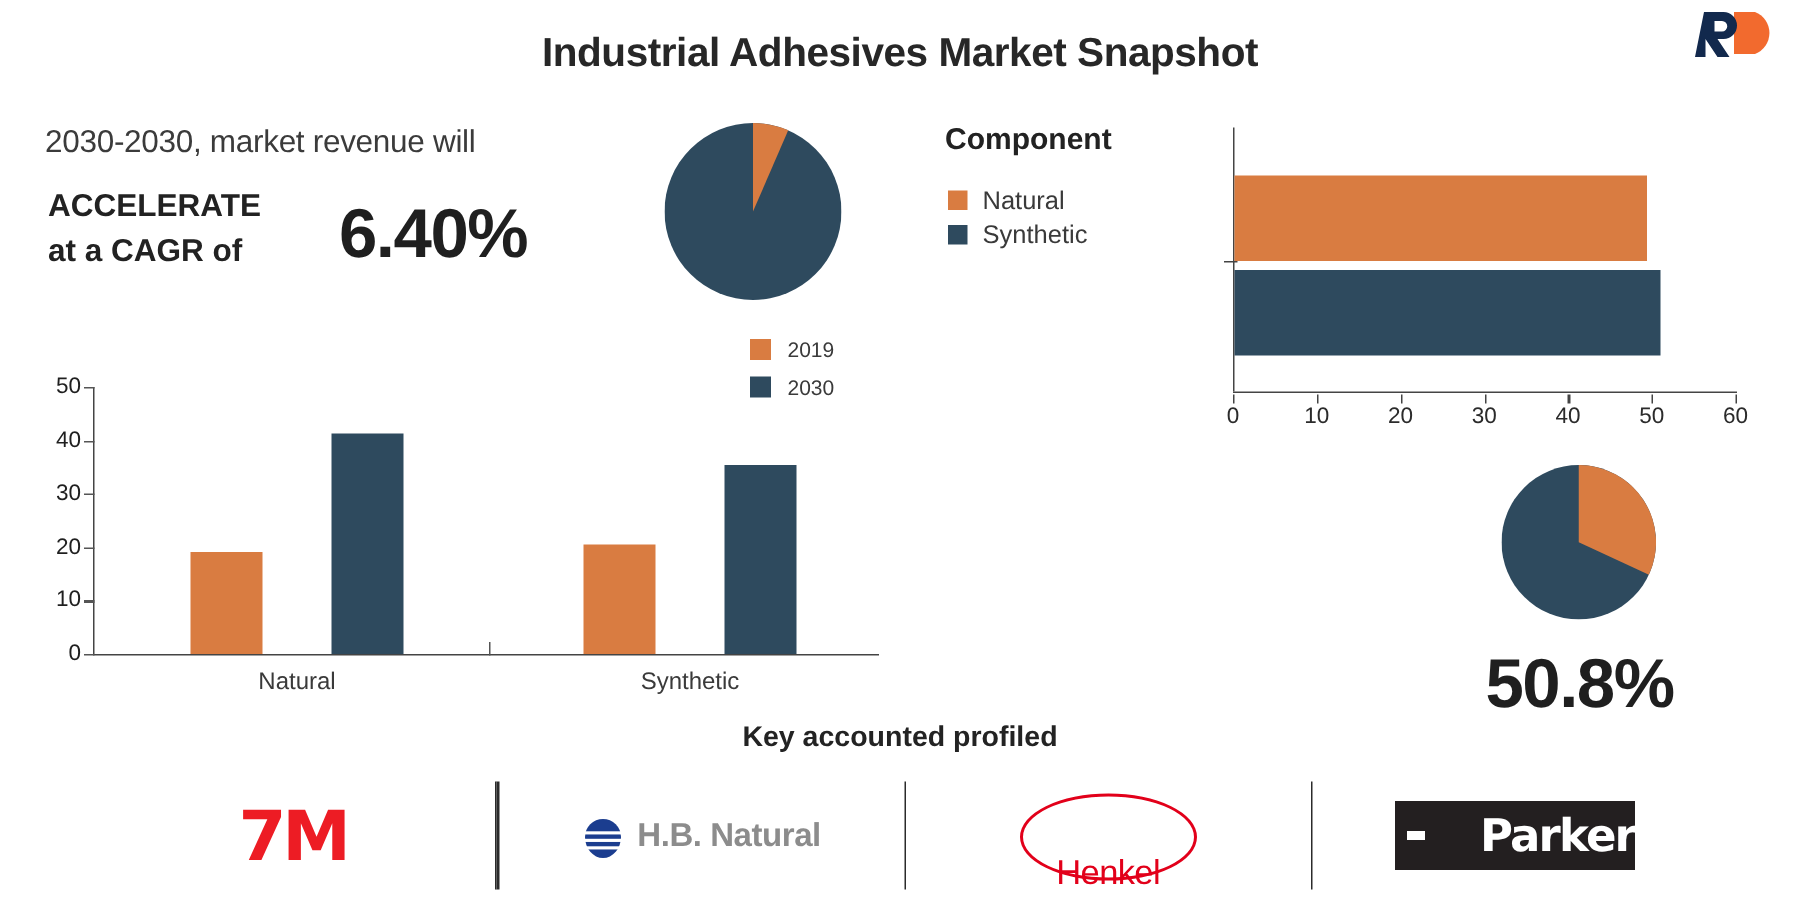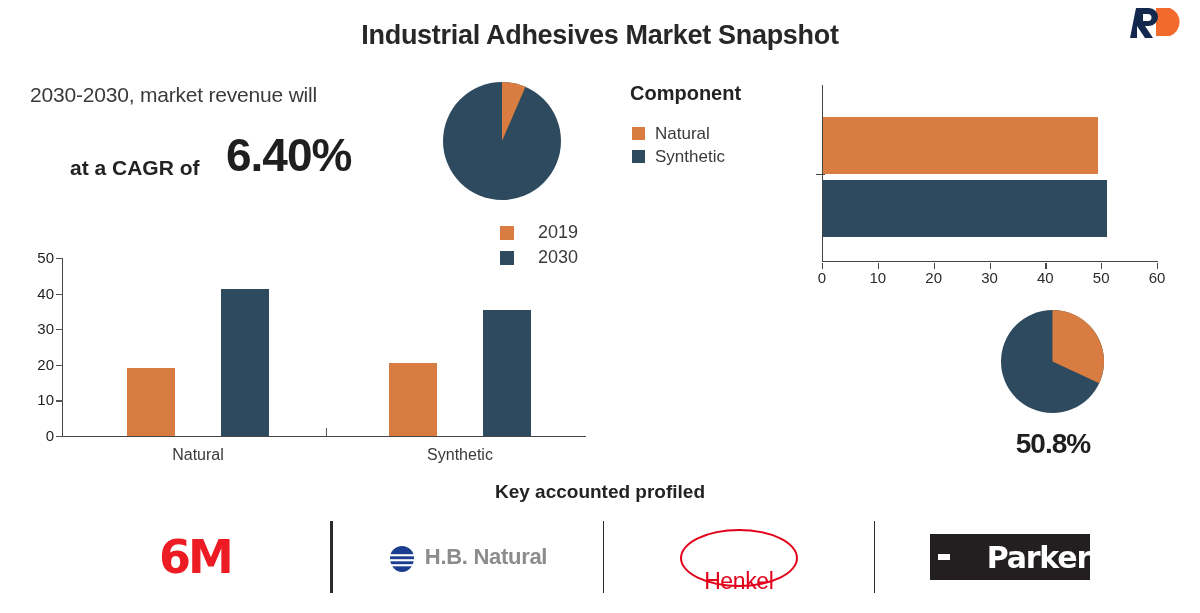--- a/index.html
+++ b/index.html
@@ -29,21 +29,21 @@
   .cagr-line1{
     position:absolute;left:30px;top:83px;
     font-size:21px;color:#3b3b3b;letter-spacing:-0.2px;
   }
   .cagr-accelerate{
     position:absolute;left:32px;top:126px;
     font-size:21px;font-weight:bold;color:#222;letter-spacing:0px;
   }
   .cagr-at{
     position:absolute;left:32px;top:156px;
-    font-size:21px;font-weight:bold;color:#222;margin-left:38px;
+    font-size:21px;font-weight:bold;color:#222;
   }
   .cagr-value{
     position:absolute;left:226px;top:128px;
     font-size:46px;font-weight:bold;color:#1f1f1f;letter-spacing:-1px;
   }
   .cagr-pie{position:absolute;left:443px;top:82px;width:118px;height:118px;}
 
   
   .component-title{
     position:absolute;left:630px;top:82px;
@@ -69,31 +69,31 @@
   .vbar-yaxis{position:absolute;left:54px;top:8px;width:1.4px;height:178px;background:#444;}
   .vbar-xaxis{position:absolute;left:54px;top:186px;width:524px;height:1.4px;background:#444;}
   .vbar-ytick{position:absolute;left:48px;width:7px;height:1.3px;background:#555;}
   .vbar-ylabel{position:absolute;right:534px;font-size:15px;color:#1f1f1f;transform:translateY(-9px);text-align:right;width:40px;}
   .vbar{position:absolute;bottom:0;width:48px;}
   .vbar-catlabel{position:absolute;top:196px;font-size:16px;color:#3a3a3a;transform:translateX(-50%);}
   .vbar-sep{position:absolute;top:178px;width:1.3px;height:9px;background:#555;}
   .vbar-legend{position:absolute;left:500px;top:220px;}
   .vbar-legend .row{display:flex;align-items:center;height:25px;}
   .vbar-legend .sw{width:14px;height:14px;margin-right:11px;}
-  .vbar-legend .lb{font-size:18px;color:#3a3a3a;margin-left:13px;}
+  .vbar-legend .lb{font-size:14px;color:#3a3a3a;}
 
   
   .syn-note{
     position:absolute;left:632px;top:320px;width:260px;
     font-size:19px;line-height:27px;color:#3a3a3a;
   }
   .syn-pie{position:absolute;left:1001px;top:310px;width:103px;height:103px;}
   .syn-value{
     position:absolute;left:978px;top:428px;width:150px;text-align:center;
-    font-size:28px;font-weight:bold;color:#1f1f1f;letter-spacing:-1px;
+    font-size:46px;font-weight:bold;color:#1f1f1f;letter-spacing:-1px;
   }
 
   
   .keyco-title{
     position:absolute;left:0;top:481px;width:1200px;text-align:center;
     font-size:19px;font-weight:bold;color:#232323;
   }
   .logos-row{
     position:absolute;left:60px;top:518px;width:1085px;height:78px;
     display:flex;align-items:center;
@@ -130,20 +130,21 @@
   <div class="page-title">Industrial Adhesives Market Snapshot</div>
 
   <div class="brand-logo">
     <svg width="60" height="32" viewBox="0 0 60 32">
       <path d="M30 2 h14 a15 15 0 0 1 0 28 h-14 z" fill="#f26a2e"></path>
       <path d="M10 2 h13 a9 9 0 0 1 0 18 h-4 l8 12 h-8 l-8 -12 v12 h-7 z M17 8 v7 h5 a3.5 3.5 0 0 0 0 -7 z" fill="#12294d"></path>
     </svg>
   </div>
 
   <div class="cagr-line1">2030-2030, market revenue will</div>
+  <div class="cagr-accelerate">ACCELERATE</div>
   <div class="cagr-at">at a CAGR of</div>
   <div class="cagr-value">6.40%</div>
 
   <div class="cagr-pie">
     <svg viewBox="0 0 100 100" width="118" height="118">
       <circle cx="50" cy="50" r="50" fill="#2e4a5e"></circle>
       <path d="M50 50 L50 0 A50 50 0 0 1 69.9 4.13 Z" fill="#d97c41"></path>
     </svg>
   </div>
 
@@ -231,21 +232,21 @@
       <path d="M50 50 L50 0 A50 50 0 0 1 95.4 71.0 Z" fill="#d97c41"></path>
     </svg>
   </div>
   <div class="syn-value">50.8%</div>
 
   <div class="keyco-title">Key accounted profiled</div>
 
   <div class="logos-row">
 
     <div class="logo-cell">
-      <span class="logo-3m">6M</span>
+      <span class="logo-3m">7M</span>
     </div>
 
     <div class="logo-div"></div>
 
 
     <div class="logo-div"></div>
 
     <div class="logo-cell">
       <div class="logo-fuller">
         <svg width="28" height="30" viewBox="0 0 28 30">

